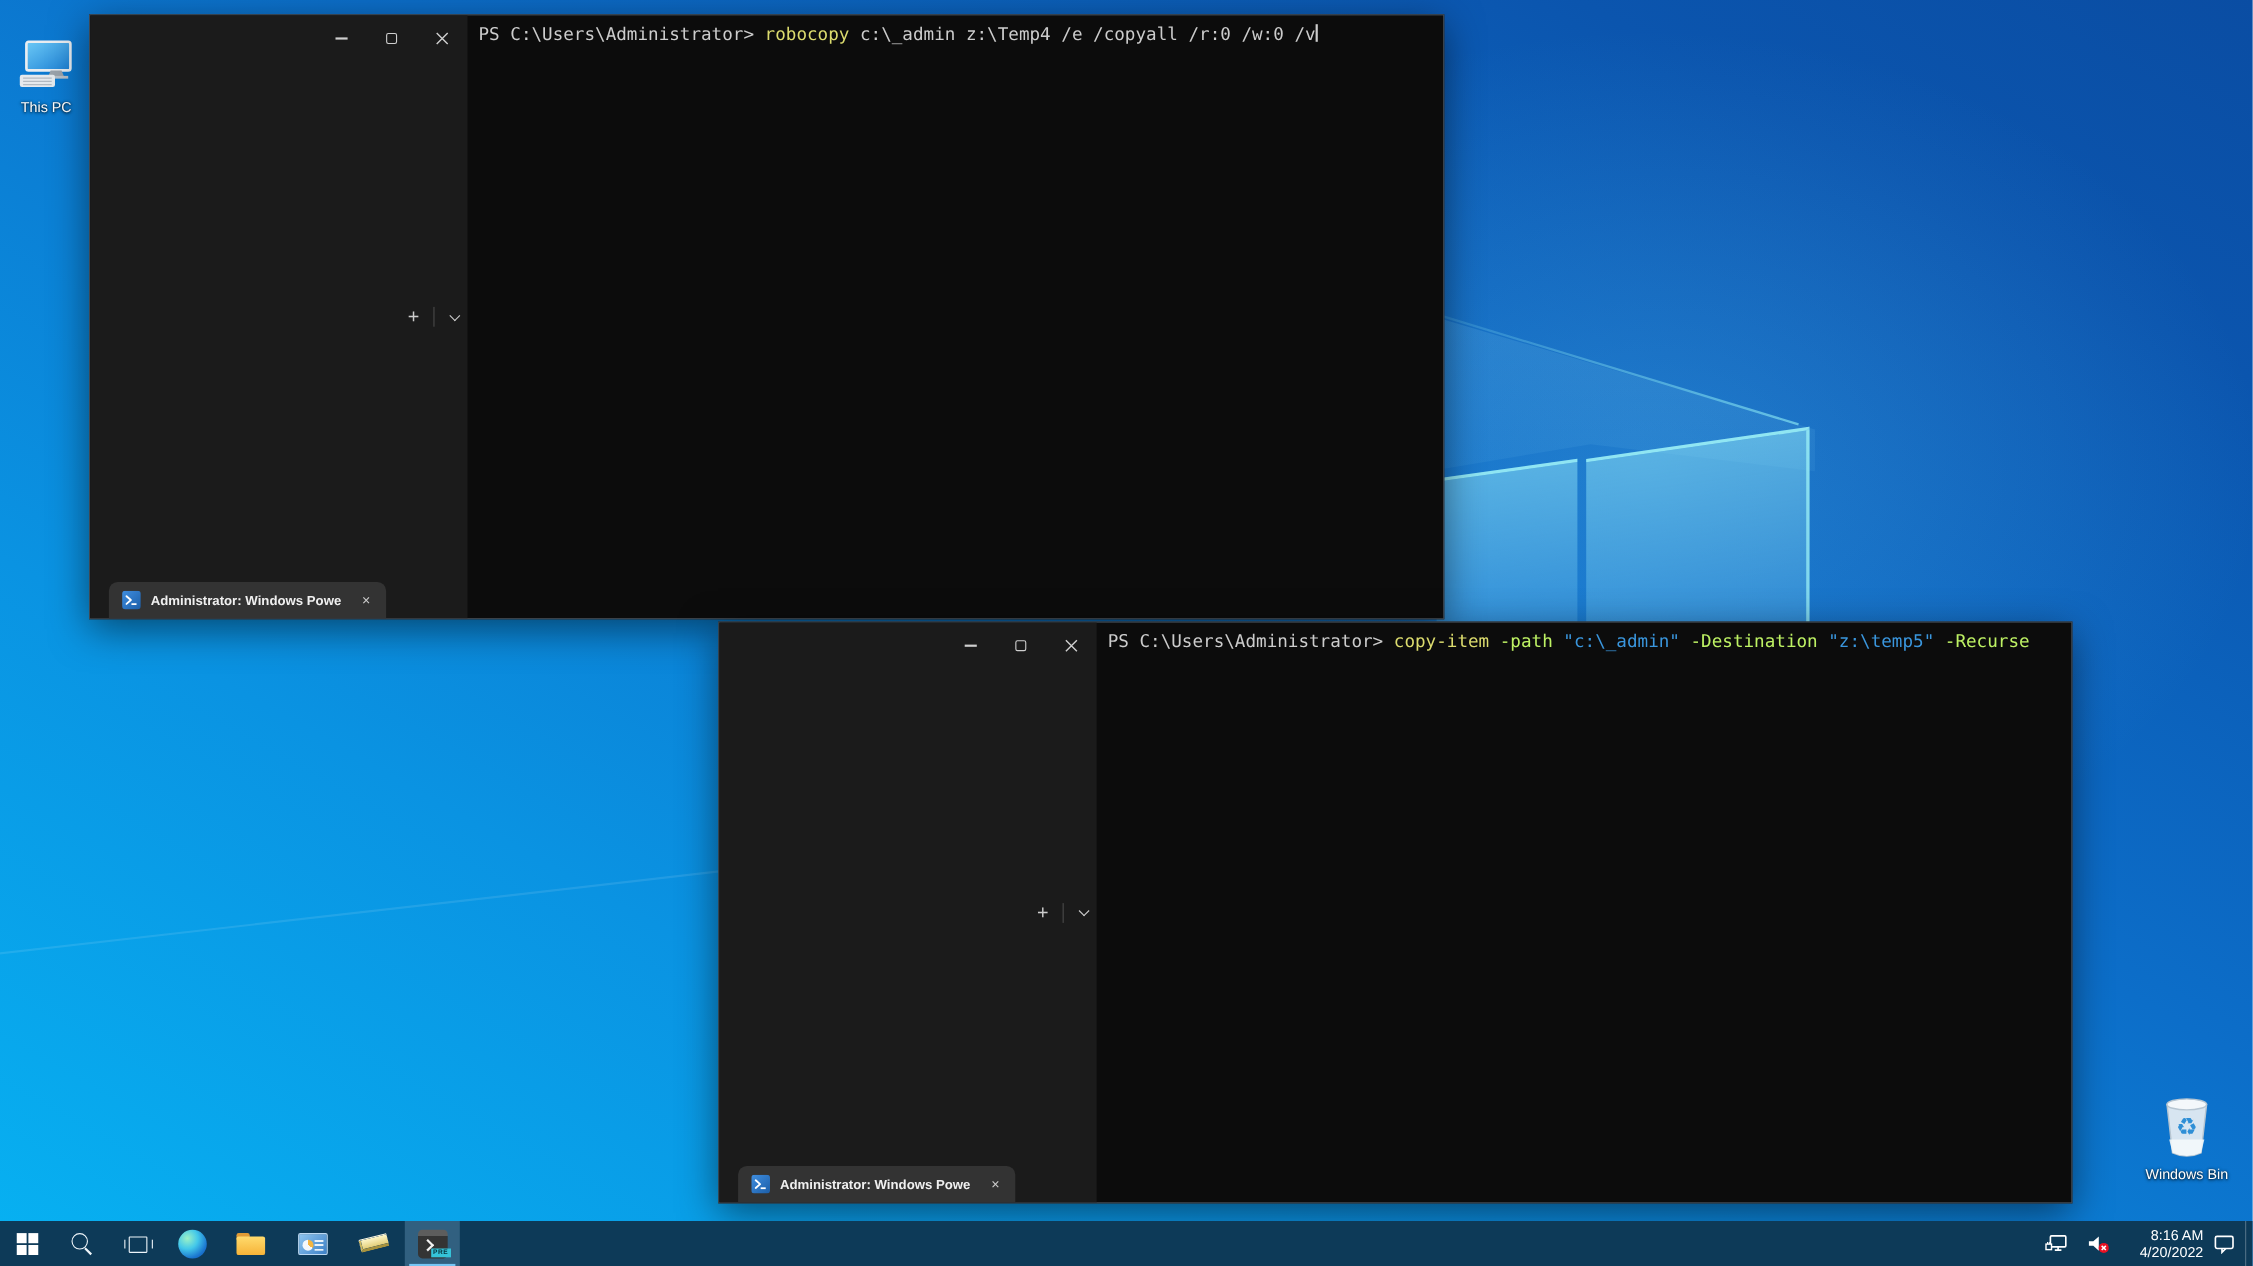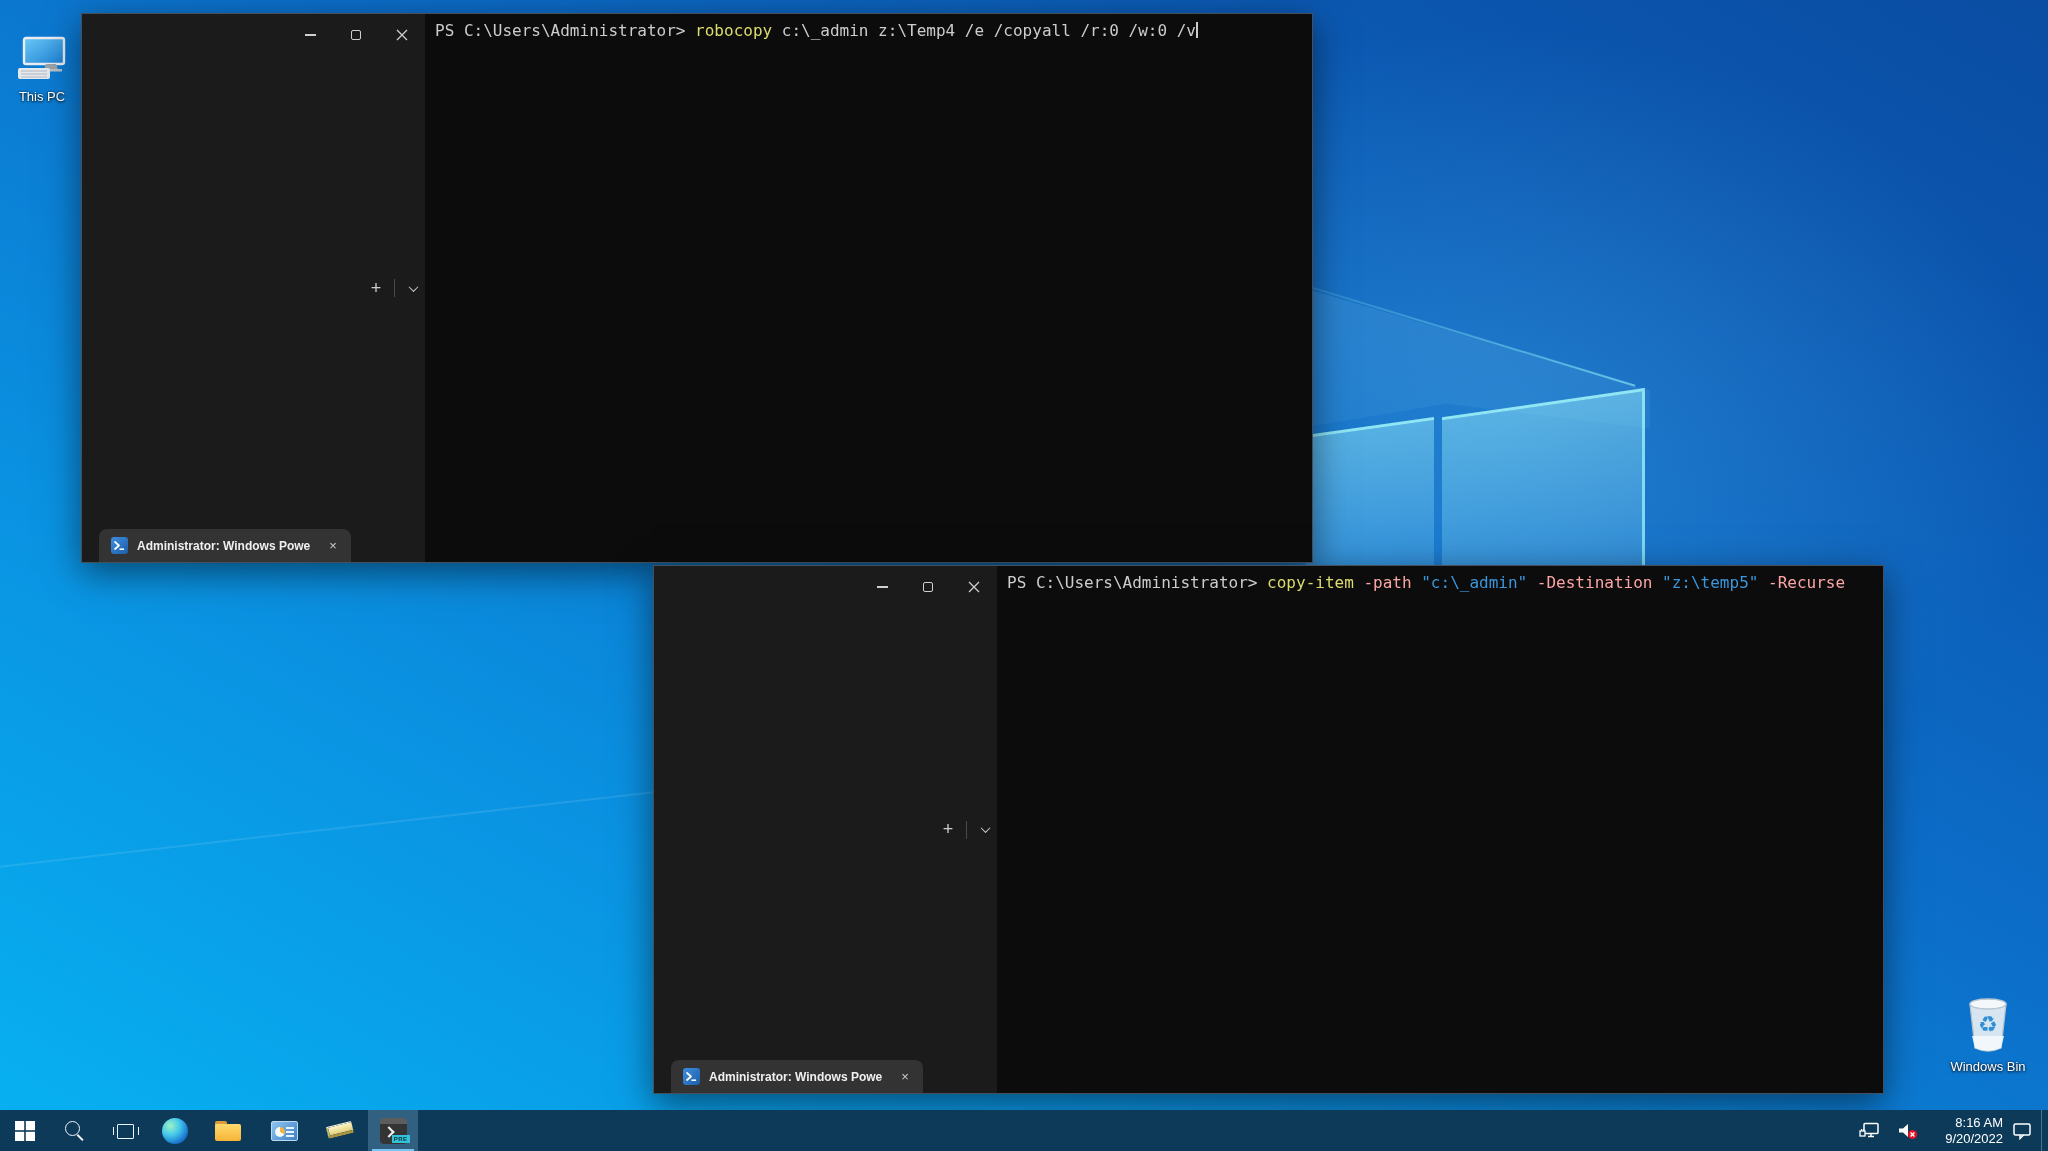--- a/index.html
+++ b/index.html
@@ -54,21 +54,21 @@
   .dropdown-btn { width:24px; height:24px; display:flex; align-items:center; justify-content:center; }
   .chev { width:7px; height:7px; border-right:1.5px solid #cccccc; border-bottom:1.5px solid #cccccc;
     transform:rotate(45deg) translate(-1px,-1px); }
   .win-controls { position:absolute; right:0; top:0; height:42px; display:flex; }
   .wc { width:46px; height:42px; display:flex; align-items:center; justify-content:center; }
   .wc-min-glyph { width:11px; height:1.5px; background:#cfcfcf; }
   .wc-max-glyph { width:10px; height:10px; border:1.2px solid #cfcfcf; border-radius:2px; }
 
   .term-body { flex:1; padding:6px 10px; font-family:"DejaVu Sans Mono",monospace; font-size:16px; line-height:21px; }
   .term-line { white-space:pre; }
-  .seg-def { color:#cccccc; } .seg-cmd { color:#dcdc6e; } .seg-param { color:#fca5a5; } .seg-str { color:#3a96dd; }
+  .seg-def { color:#cccccc; } .seg-cmd { color:#dcdc6e; } .seg-param { color:#bef264; } .seg-str { color:#3a96dd; }
   .caret { display:inline-block; width:1.5px; height:16px; background:#cccccc; vertical-align:-2px; }
 
   
   .taskbar { position:absolute; left:0; bottom:0; width:2048px; height:41px; background:#0d3a58; z-index:50;
     display:flex; align-items:stretch; }
   .tb-btn { width:50px; display:flex; align-items:center; justify-content:center; position:relative; }
   .tb-btn.wide { width:56px; }
   .tb-btn.active { background:rgba(132,186,222,.30); }
   .tb-btn.active::after { content:""; position:absolute; left:4px; right:4px; bottom:0; height:2px; background:#76c6f5; }
 
@@ -280,21 +280,21 @@
       </span>
       <span class="tray-ico">
         <svg width="22" height="18" viewBox="0 0 22 18">
           <path d="M2 6.5 L6 6.5 L11 2 L11 15 L6 10.5 L2 10.5 Z" fill="#ffffff"></path>
           <circle cx="15.5" cy="12.5" r="4.6" fill="#e81123"></circle>
           <path d="M13.6 10.6 l3.8 3.8 M17.4 10.6 l-3.8 3.8" stroke="#ffffff" stroke-width="1.4"></path>
         </svg>
       </span>
       <span class="clock">
         <span>8:16 AM</span><br>
-        <span>9/20/2022</span>
+        <span>4/20/2022</span>
       </span>
       <span class="tray-ico">
         <svg width="20" height="18" viewBox="0 0 20 18">
           <rect x="2" y="2" width="16" height="11" rx="1.5" fill="none" stroke="#ffffff" stroke-width="1.5"></rect>
           <path d="M8 13 l0 3.5 l3.5 -3.5" fill="none" stroke="#ffffff" stroke-width="1.5"></path>
         </svg>
       </span>
       <span class="show-desktop"></span>
     </div>
   </div>

